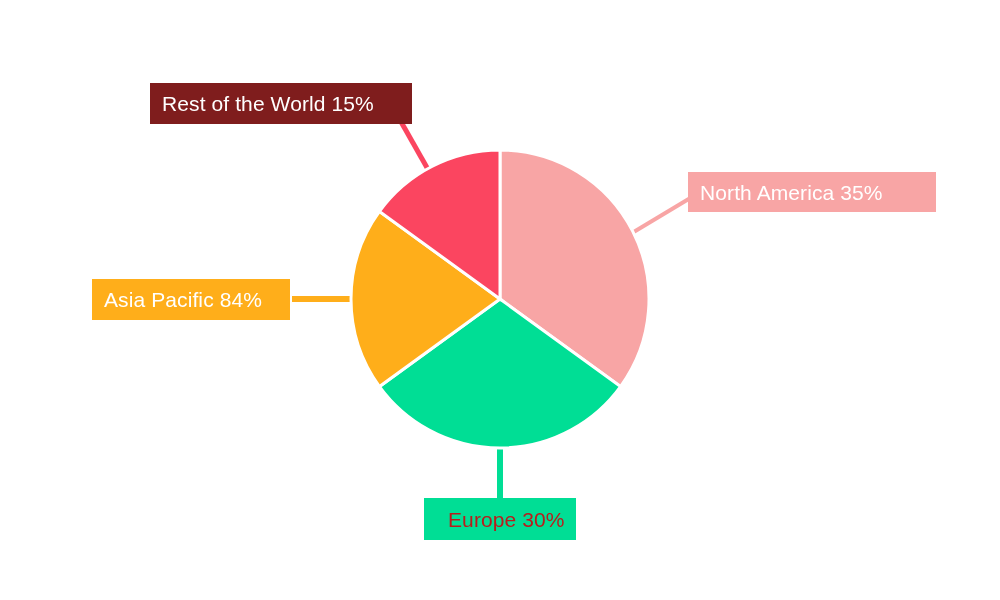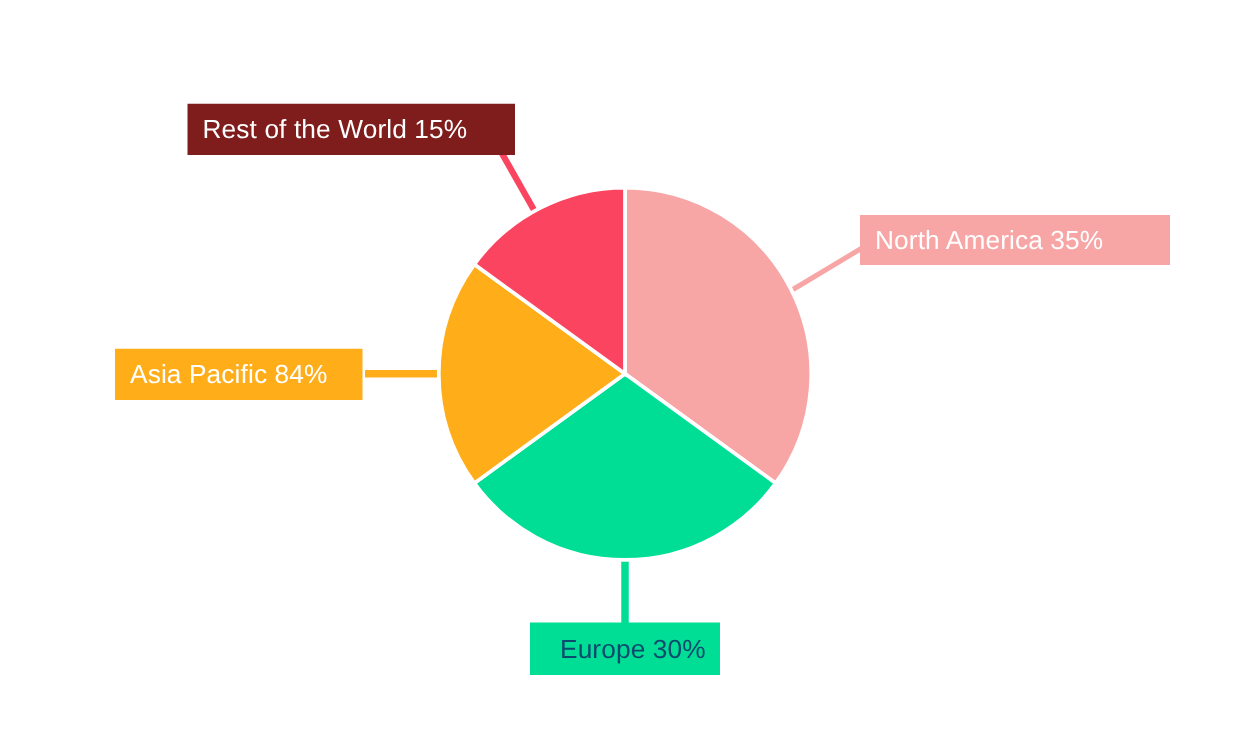--- a/index.html
+++ b/index.html
@@ -87,21 +87,21 @@
       <path d="M 500 299 L 379.46 386.58 A 149 149 0 0 1 379.46 211.42 Z" fill="#FFAE1A" stroke="#FFFFFF" stroke-width="3"></path>
 
       <path d="M 500 299 L 379.46 211.42 A 149 149 0 0 1 500.00 150.00 Z" fill="#FB4560" stroke="#FFFFFF" stroke-width="3"></path>
     </g>
   </svg>
 
   <div class="callout-label" id="label-north-america" style="background: rgb(248, 165, 165); color: rgb(255, 255, 255);">
     <span>North America 35%</span>
   </div>
 
-  <div class="callout-label" id="label-europe" style="background: rgb(0, 222, 149); color: #0c4a6e; padding-left: 24px;">
+  <div class="callout-label" id="label-europe" style="background: rgb(0, 222, 149); color: #b91c1c; padding-left: 24px;">
     <span>Europe 30%</span>
   </div>
 
   <div class="callout-label" id="label-asia-pacific" style="background: rgb(255, 174, 26); color: rgb(255, 255, 255);">
     <span>Asia Pacific 84%</span>
   </div>
 
   <div class="callout-label" id="label-rest-of-world" style="background: #7f1d1d; color: rgb(255, 255, 255);">
     <span>Rest of the World 15%</span>
   </div>

